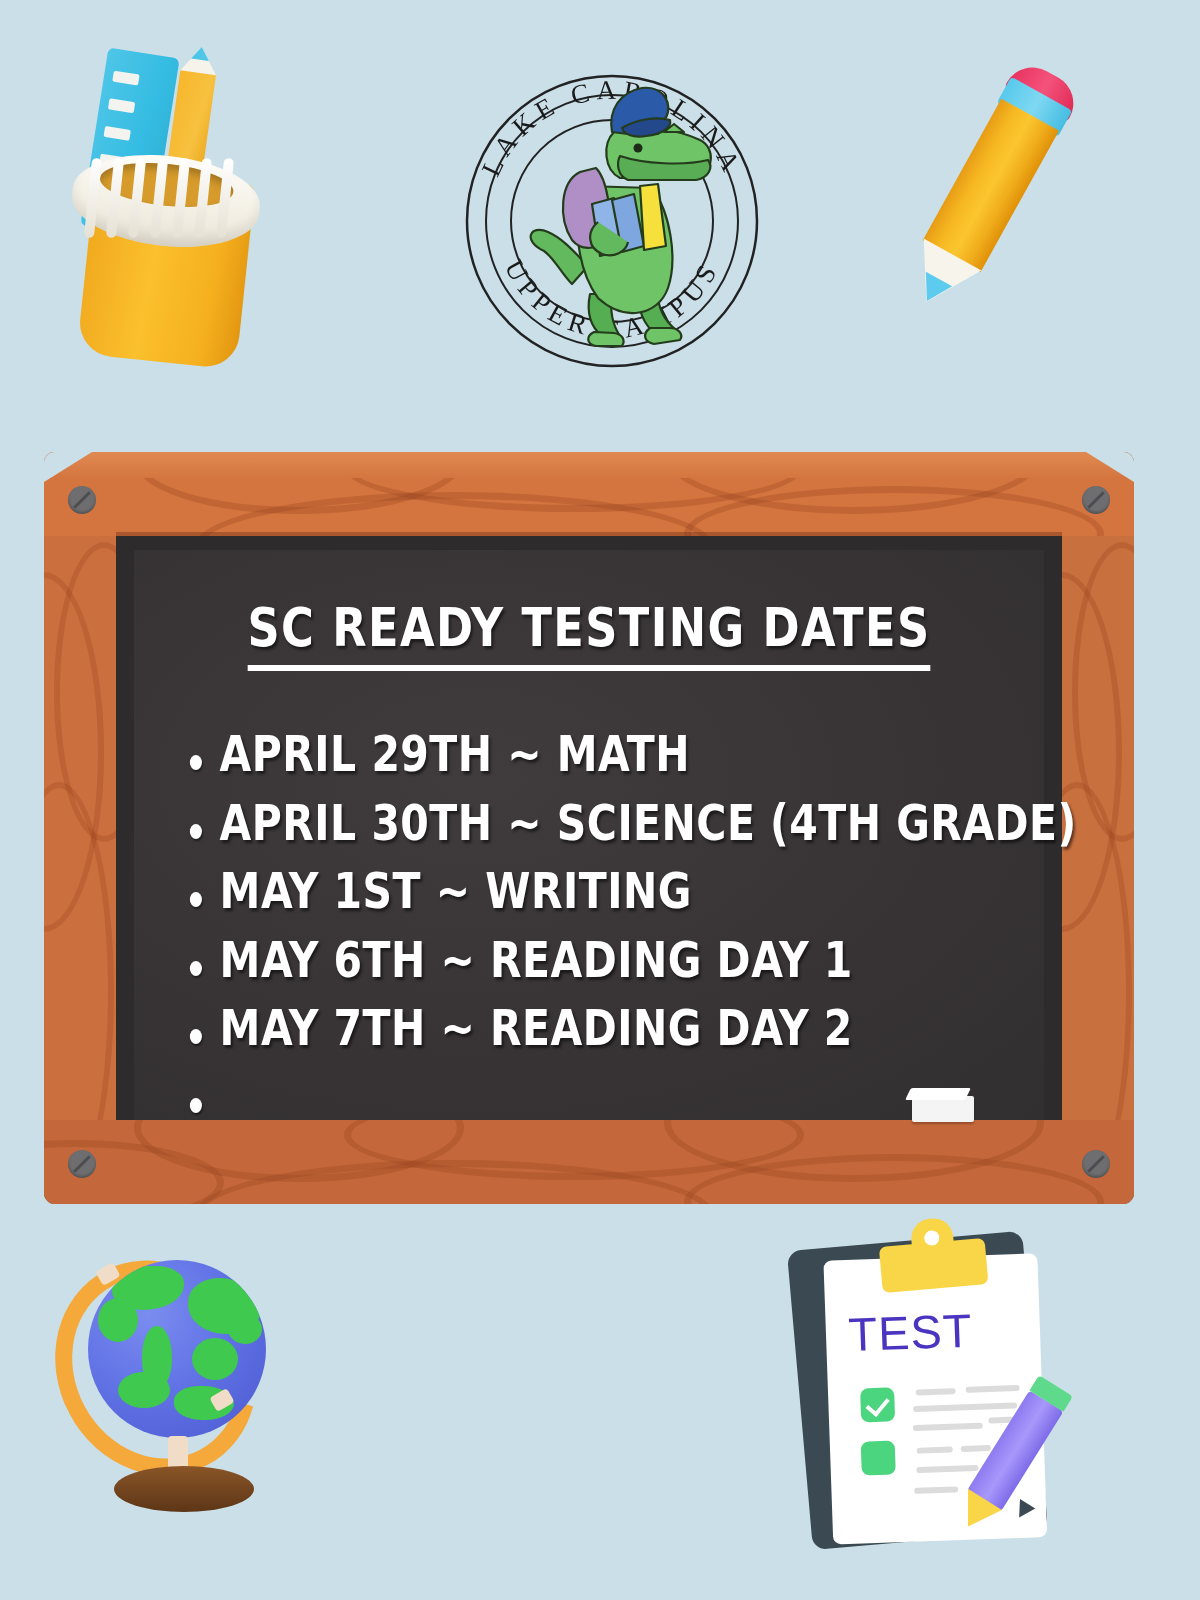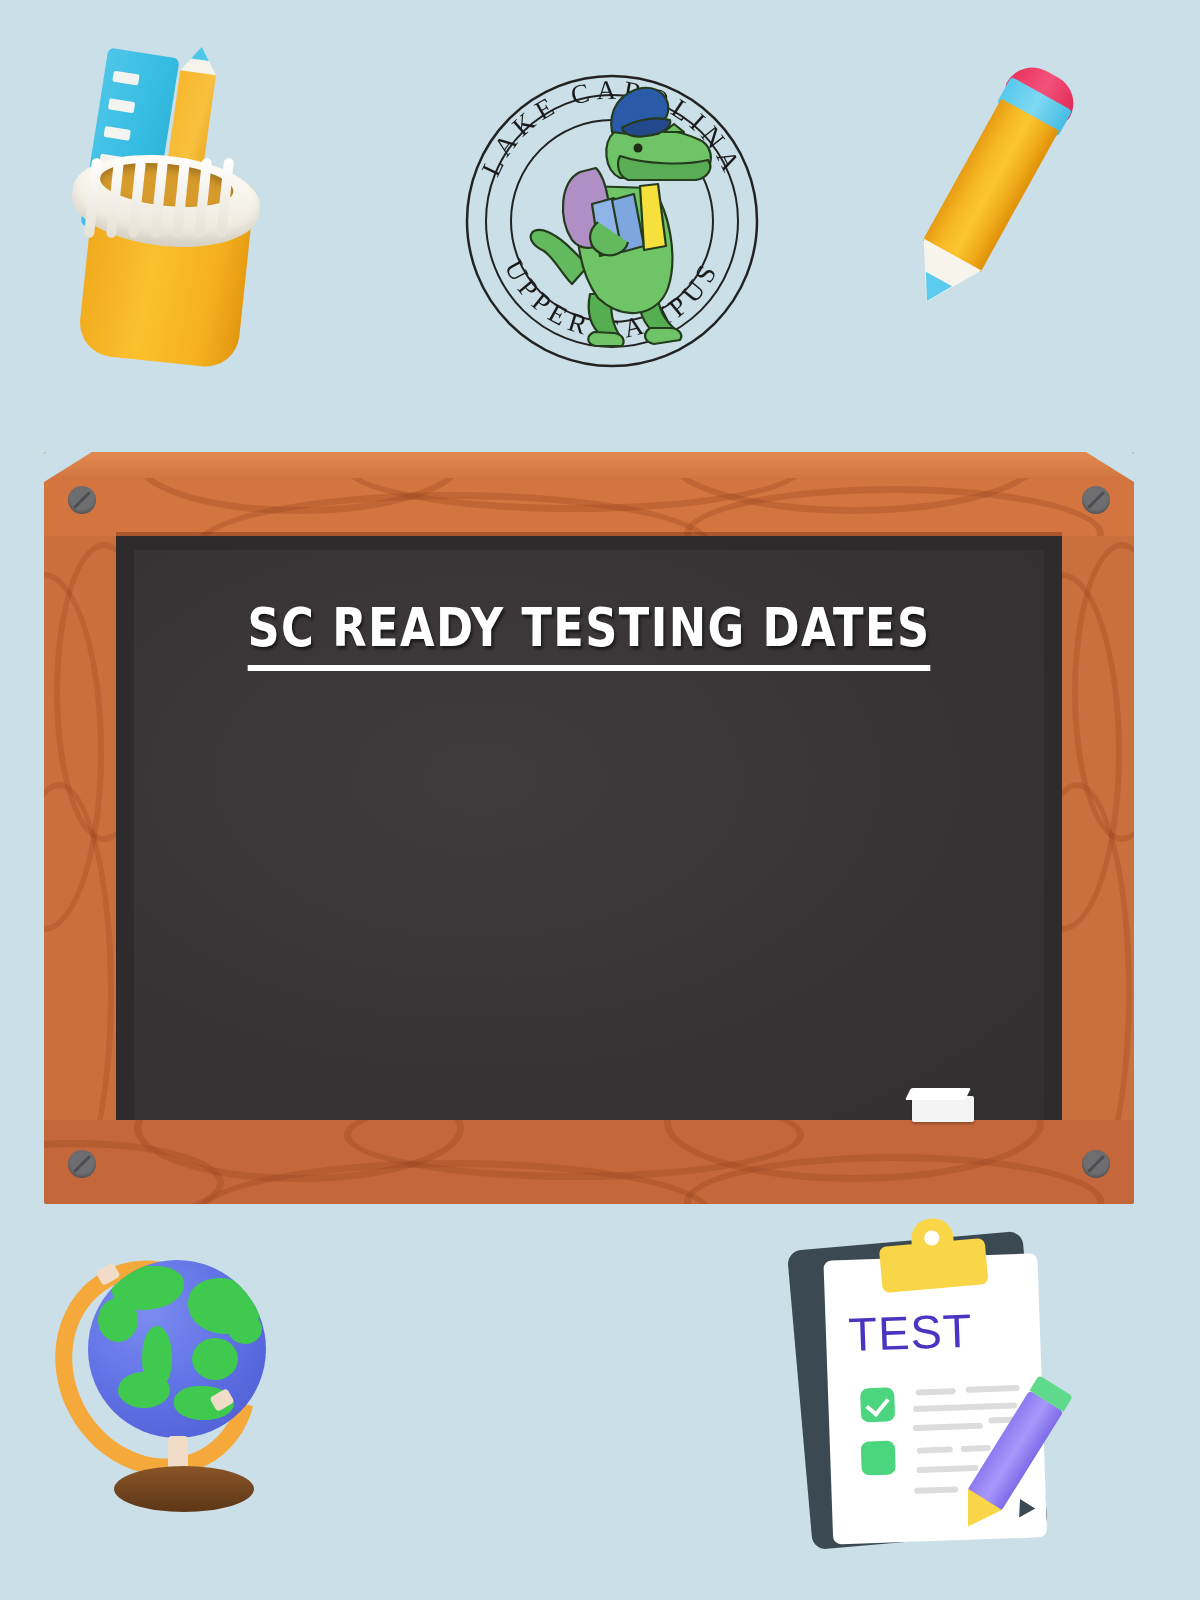--- a/index.html
+++ b/index.html
@@ -13,21 +13,21 @@
 
   
   #chalkboard-wrap {
     position: absolute;
     left: 44px; top: 452px;
     width: 1090px; height: 752px;
   }
   .board-frame {
     position: absolute; inset: 0;
     background: #0c4a6e;
-    border-radius: 3px;
+    border-radius: 11px;
     overflow: hidden;
   }
   
   .plank {
     position: absolute;
     background: #cb6f3e;
     overflow: hidden;
   }
   .plank.top    { left: 0; top: 0; width: 100%; height: 84px; background:#d4753f; }
   .plank.bottom { left: 0; bottom: 0; width: 100%; height: 84px; background:#c4673a; }
@@ -569,20 +569,28 @@
     <div class="screw br"></div>
 
     <div class="board-outer">
       <div class="board-inner">
 
         <div class="board-content">
           <div id="board-title">
             <span class="u">SC READY TESTING DATES</span>
           </div>
 
+          <ul id="date-list">
+            <li>APRIL 29TH ~ MATH</li>
+            <li>APRIL 30TH ~ SCIENCE (4TH GRADE)</li>
+            <li>MAY 1ST ~ WRITING</li>
+            <li>MAY 6TH ~ READING DAY 1</li>
+            <li>MAY 7TH ~ READING DAY 2</li>
+            <li class="blank"></li>
+          </ul>
         </div>
 
         <div class="eraser"></div>
       </div>
     </div>
   </div>
 </div>
 
 <div class="prop" id="globe">
   <div class="arc"></div>

